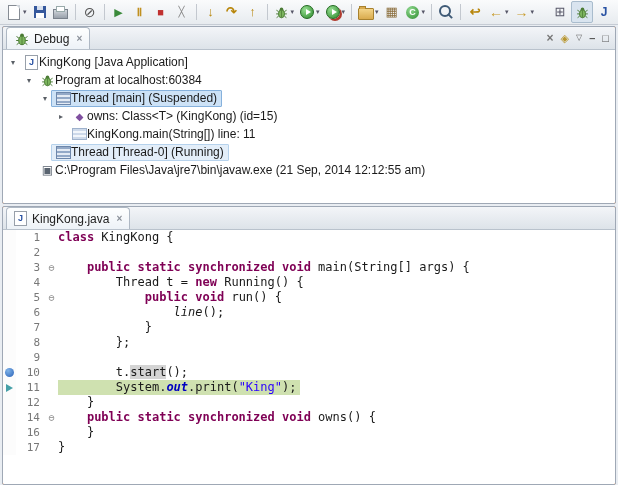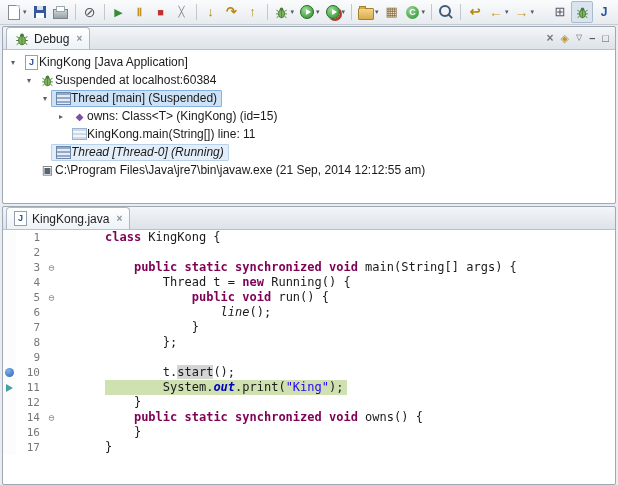--- a/index.html
+++ b/index.html
@@ -53,35 +53,35 @@
   .tabclose{color:#8a9099;font-size:10px;font-weight:bold;margin-left:2px;cursor:default;}
   .view-head-icons{position:absolute;right:6px;top:3px;display:flex;gap:7px;align-items:center;}
   .vhi{font-size:11px;color:#667;line-height:16px;}
 
   
   .tree{padding-top:3px;background:#fff;height:calc(100% - 22px);overflow:hidden;}
   .trow{height:18px;display:flex;align-items:center;}
   .twisty{width:12px;flex:0 0 12px;color:#5a5f66;font-size:8px;text-align:center;}
   .selwrap{display:flex;align-items:center;padding:0 4px;height:17px;border:1px solid transparent;box-sizing:border-box;border-radius:1px;white-space:nowrap;}
   .selwrap.sel{background:#cde2f6;border-color:#86b1dc;}
-  .selwrap.sel2{background:#e3eef9;border-color:#b6d2ec;font-style:italic;}
+  .selwrap.sel2{background:#e3eef9;border-color:#b6d2ec;}
   .treeico{display:inline-flex;align-items:center;justify-content:center;width:15px;height:14px;flex:0 0 15px;}
 
   .ic-javaapp{width:11px;height:13px;background:#fff;border:1px solid #98a0aa;position:relative;}
   .ic-javaapp::after{content:"J";position:absolute;left:0;top:0;width:11px;height:13px;text-align:center;color:#2952a3;font:bold 9px/13px "Liberation Sans",sans-serif;}
   .ic-thread{width:13px;height:11px;border:1px solid #6d87ab;background:repeating-linear-gradient(180deg,#93a9c7 0 2px,#e4ebf4 2px 4px);}
   .ic-frame{width:13px;height:10px;border:1px solid #9fb2cc;background:repeating-linear-gradient(180deg,#cdd9ea 0 2px,#f2f6fb 2px 4px);}
 
   
   .code{height:calc(100% - 22px);overflow:hidden;background:#fff;}
   .code-line{display:flex;height:15px;line-height:15px;font-family:"DejaVu Sans Mono",monospace;font-size:12px;}
   .gut-marker{flex:0 0 13px;display:flex;align-items:center;justify-content:center;background:#fcfcfc;}
   .gut-num{flex:0 0 24px;text-align:right;padding-right:5px;color:#787878;font-size:11px;background:#fff;}
   .gut-fold{flex:0 0 13px;text-align:center;color:#8a8a8a;font-size:10px;}
-  .line-text{white-space:pre;padding-right:4px;margin-left:47px;}
+  .line-text{white-space:pre;padding-right:4px;}
   .line-text.hl{background:#cfe1b0;}
   .tok-kw{color:#7f0055;font-weight:bold;}
   .tok-str{color:#2a00ff;}
   .tok-sf{color:#0000c0;font-style:italic;font-weight:bold;}
   .tok-it{font-style:italic;}
   .tok-occ{background:#d4d4d4;}
   .bpdot{width:9px;height:9px;border-radius:50%;background:radial-gradient(circle at 35% 30%,#7fb3e8,#2a62b8);}
   .ptr{width:0;height:0;border-top:4px solid transparent;border-bottom:4px solid transparent;border-left:7px solid #46a0a8;}
 </style>
 </head>
@@ -244,21 +244,21 @@
         <span class="twisty">▾</span>
         <span class="selwrap">
           <span class="treeico">
             <svg width="13" height="13" viewBox="0 0 14 14">
               <path d="M3.8 6 L1.5 4.5 M3.8 8.5 L1.2 8.5 M3.8 11 L1.7 12.6 M10.2 6 L12.5 4.5 M10.2 8.5 L12.8 8.5 M10.2 11 L12.3 12.6" stroke="#4a7a34" stroke-width="1" fill="none"></path>
               <circle cx="7" cy="3.4" r="1.9" fill="#4a7a34"></circle>
               <ellipse cx="7" cy="8.4" rx="3.3" ry="4.3" fill="#7cb55e" stroke="#4a7a34"></ellipse>
               <line x1="7" y1="4.5" x2="7" y2="12.4" stroke="#4a7a34" stroke-width="0.8"></line>
             </svg>
           </span>
-          <span>Suspended at localhost:60384</span>
+          <span>Program at localhost:60384</span>
         </span>
       </div>
       <div class="trow" style="padding-left: 36px;">
         <span class="twisty">▾</span>
         <span class="selwrap sel">
           <span class="treeico">
             <span class="ic-thread"></span>
           </span>
           <span>Thread [main] (Suspended)</span>
         </span>

